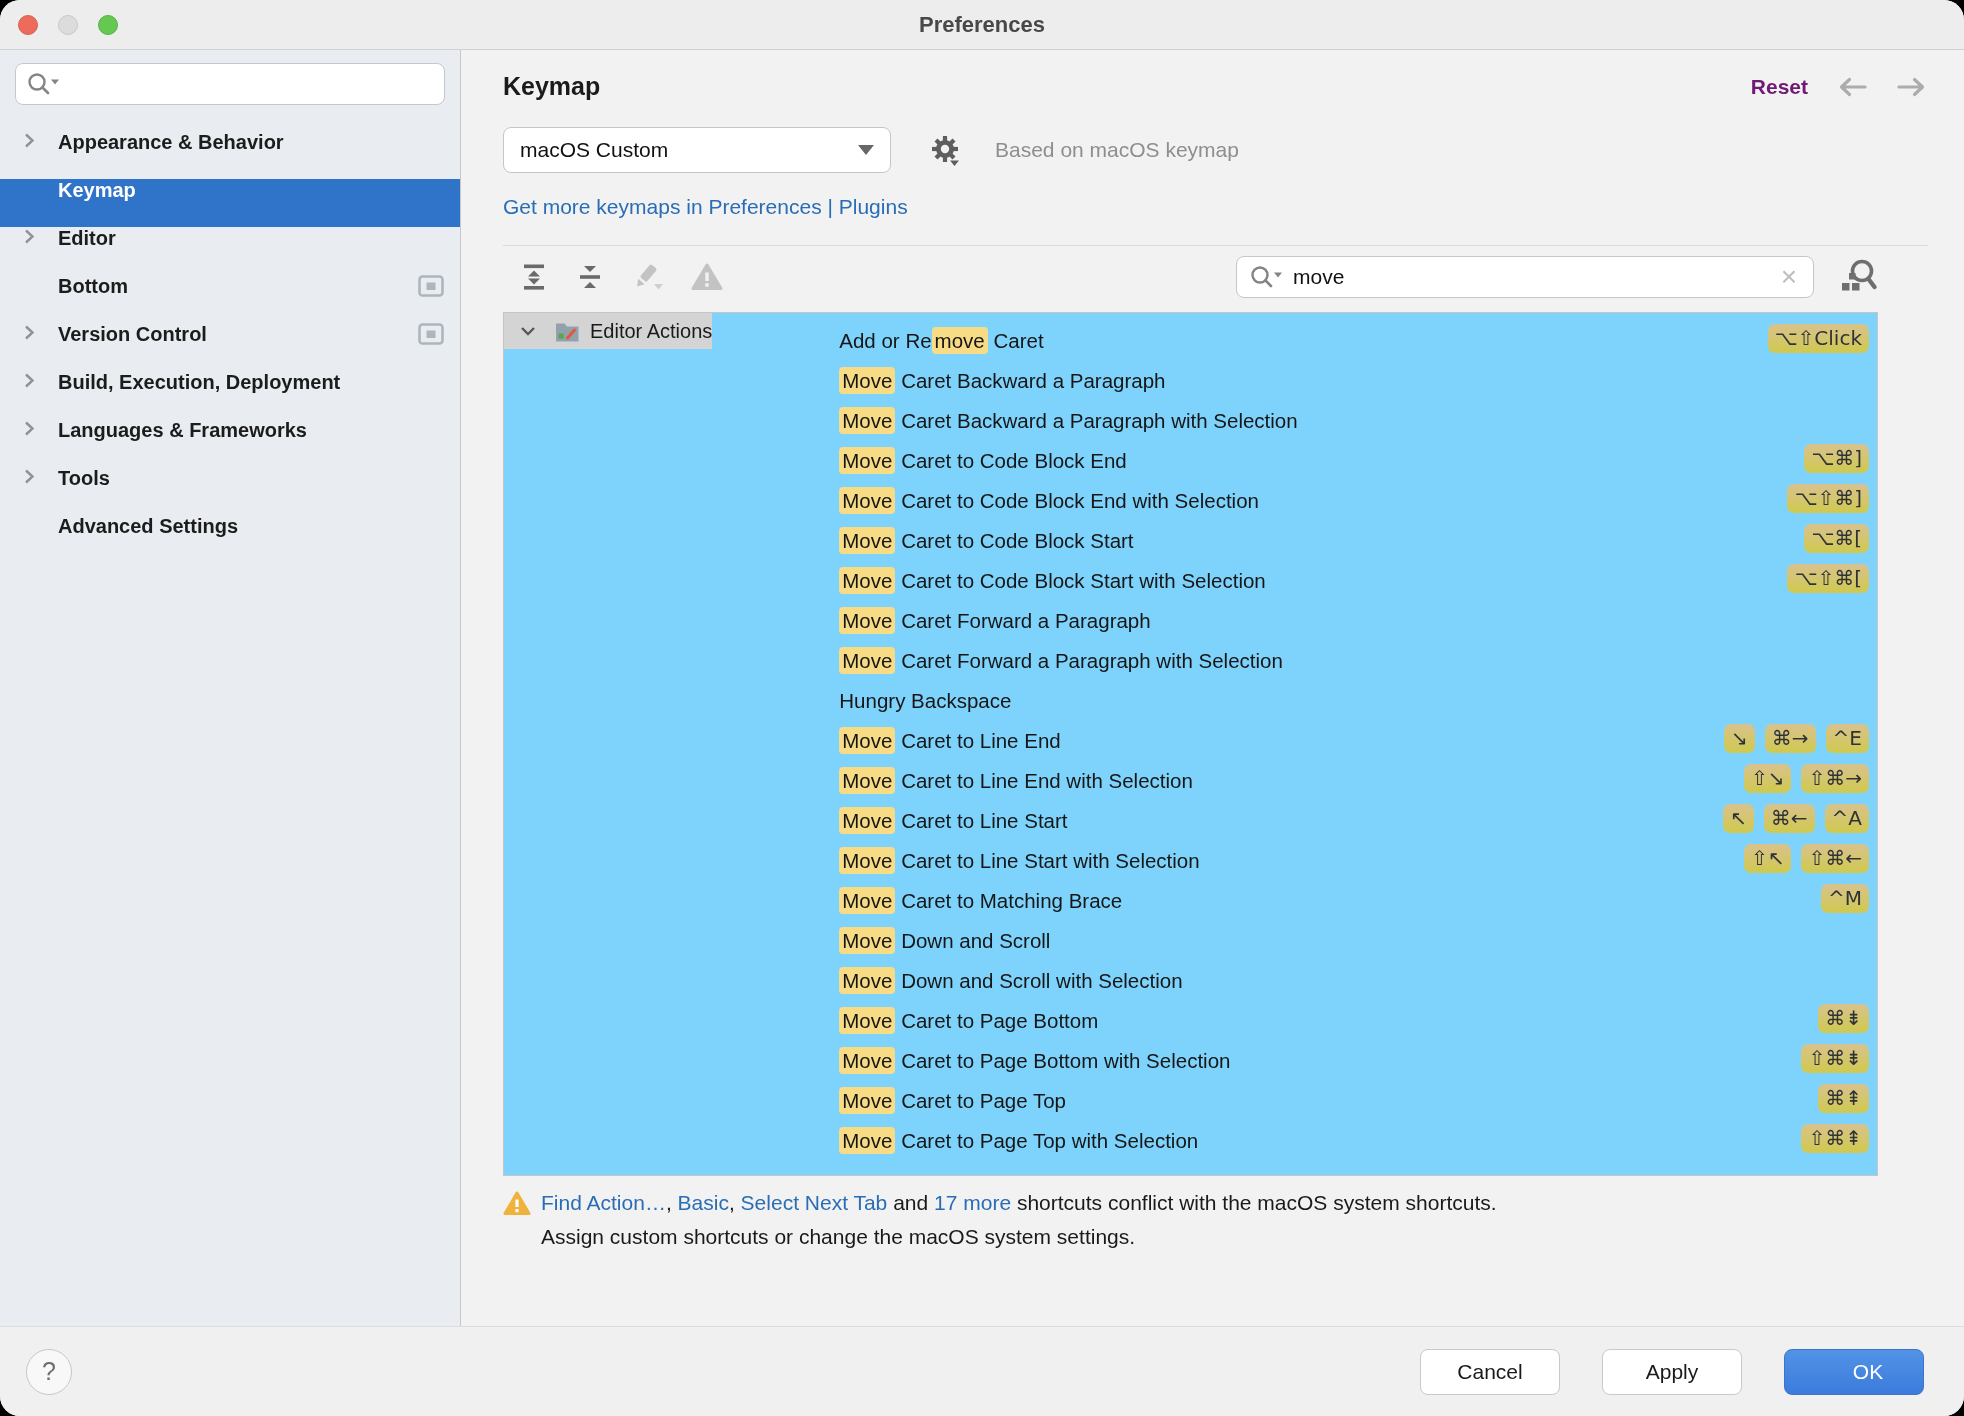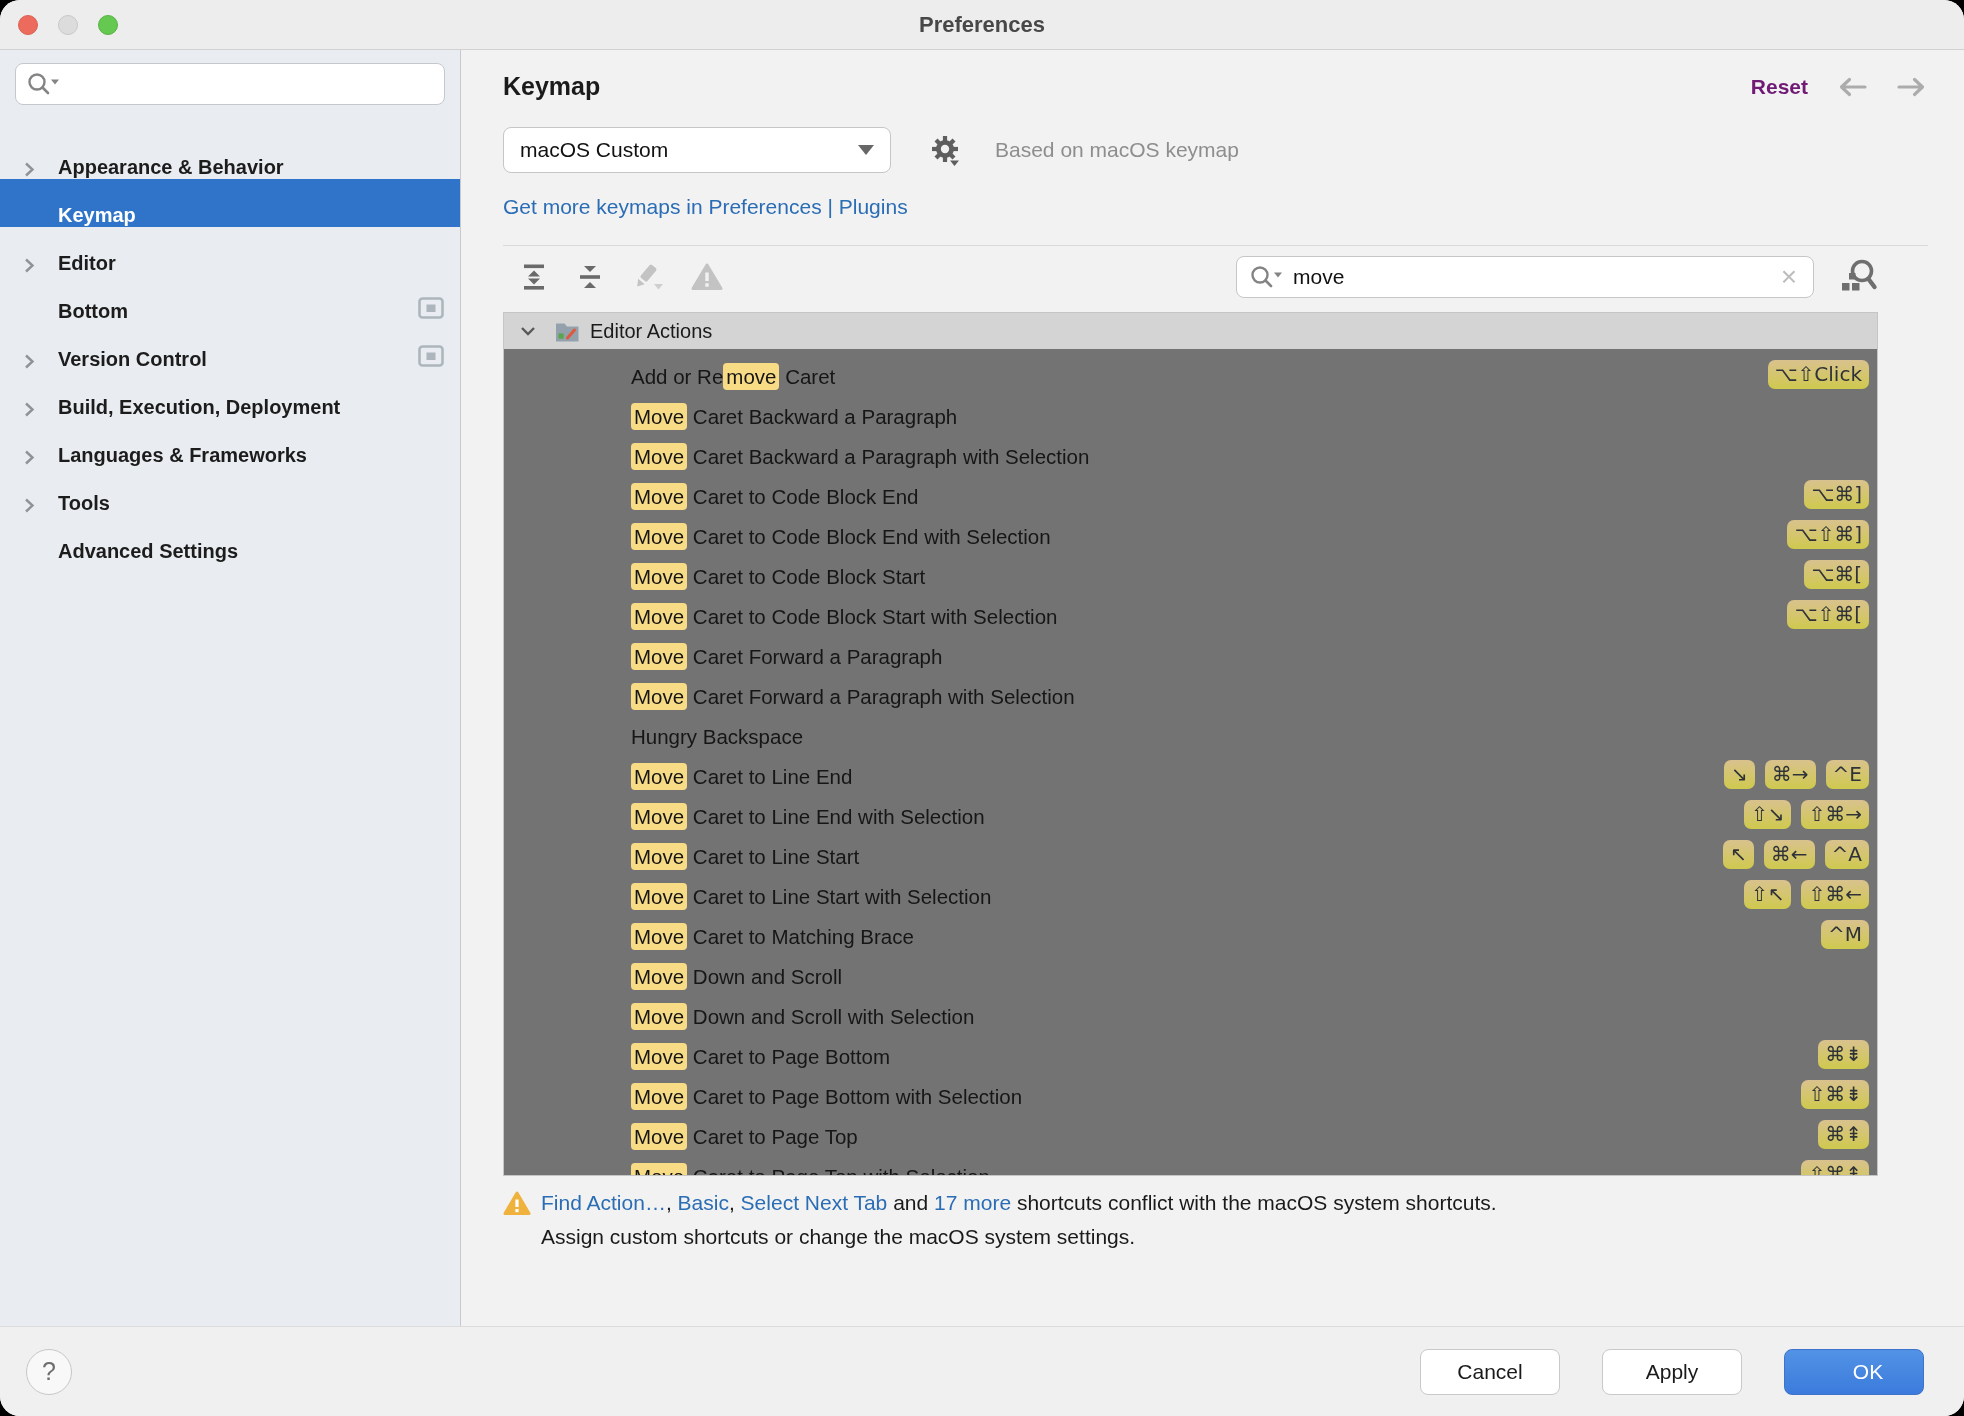--- a/index.html
+++ b/index.html
@@ -19,21 +19,21 @@
   .win-title { font-size:22px; font-weight:bold; color:#484848; }
 
   
   .body { flex:1; display:flex; min-height:0; }
 
   .sidebar { width:461px; flex:none; background:#E9EDF1; border-right:1px solid #C6CACD; padding-top:13px; }
   .sidebar-search { margin:0 15px 26px 15px; height:42px; background:#FFF; border:1px solid #C4C8CC;
                     border-radius:8px; display:flex; align-items:center; padding:0 10px; }
   .sidebar-search input { border:none; outline:none; background:transparent; flex:1; font-size:19px;
                           font-family:inherit; margin-left:6px; }
-  .nav-item { height:48px; display:flex; align-items:flex-end; padding-right:16px; cursor:default; }
+  .nav-item { height:48px; display:flex; align-items:flex-start; padding-right:16px; cursor:default; }
   .nav-item .chev { width:58px; display:flex; justify-content:center; flex:none; }
   .nav-item .nav-label { font-size:20px; font-weight:bold; color:#1C1C1C; flex:1; white-space:nowrap; }
   .nav-item.selected { background:#2F74C8; }
   .nav-item.selected .nav-label { color:#FFF; }
   .pane-icon { flex:none; margin-left:10px; }
 
   .main { flex:1; min-width:0; display:flex; flex-direction:column; padding:0 36px 0 42px; }
 
   .main-header { margin-top:22px; display:flex; align-items:center; }
   .page-title { font-size:25px; font-weight:bold; color:#1B1B1B; }
@@ -56,22 +56,22 @@
   .tb-icons { display:flex; align-items:center; gap:26px; margin-left:16px; }
   .tb-btn { display:flex; align-items:center; cursor:pointer; }
   .search-zone { margin-left:auto; display:flex; align-items:center; gap:22px; }
   .search-field { width:578px; height:42px; background:#FFF; border:1px solid #C6C6C6; border-radius:8px;
                   display:flex; align-items:center; padding:0 12px; }
   .search-field input { border:none; outline:none; flex:1; font-size:21px; font-family:inherit;
                         margin-left:8px; color:#111; background:transparent; }
   .clear-x { font-size:28px; color:#BDBDBD; line-height:1; cursor:pointer; padding:0 4px; }
 
   
-  .tree-panel { margin-top:4px; margin-right:50px; height:864px; flex:none; background:#737373;
-                border:1px solid #C5C5C5; overflow:hidden; display:flex; flex-direction:column; }
+  .tree-panel { margin-top:4px; margin-right:50px; height:864px; flex:none; background:#7dd3fc;
+                border:1px solid #C5C5C5; overflow:hidden; display:flex; }
   .tree-header { height:36px; flex:none; background:#D4D4D4; display:flex; align-items:center; }
   .tree-header .tchev { margin-left:14px; display:flex; }
   .tree-header .ticon { margin-left:16px; display:flex; }
   .tree-header-label { margin-left:10px; font-size:20px; color:#1A1A1A; }
   .tree-rows { flex:1; }
   .tree-row { height:40px; display:flex; align-items:flex-end; padding-left:127px; padding-right:8px;
               font-size:20.5px; color:#161616; white-space:nowrap; }
   .hl { background:#F8DC85; border-radius:4px; padding:2px 3px; }
   .row-shortcuts { margin-left:auto; display:flex; gap:10px; }
   .badge { background:linear-gradient(#D9C28E,#CFC94E); border-radius:7px; padding:3px 7px;

